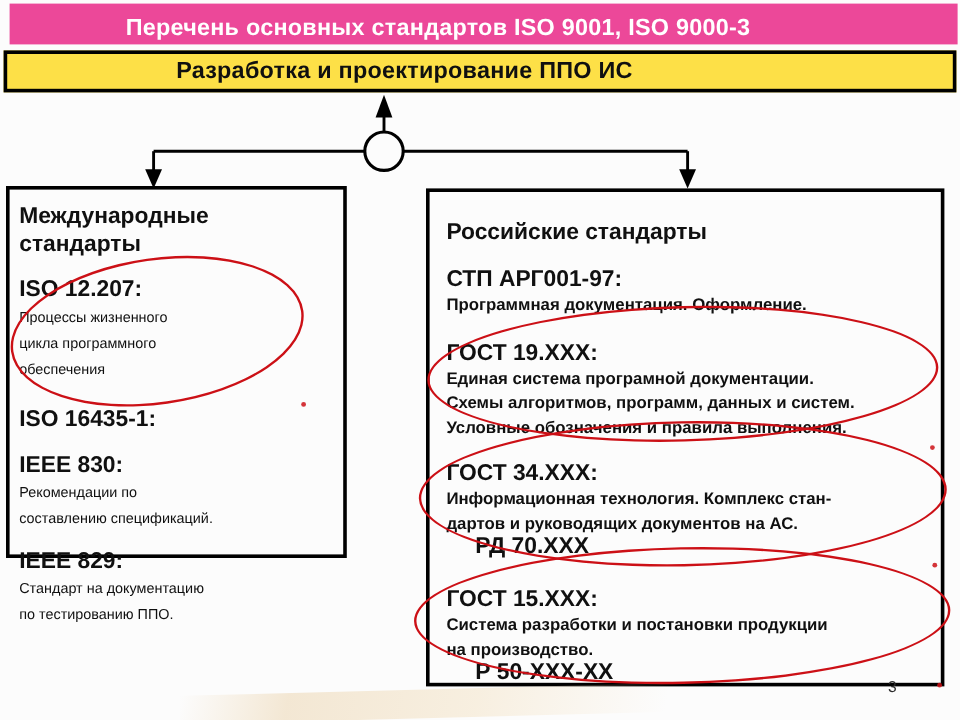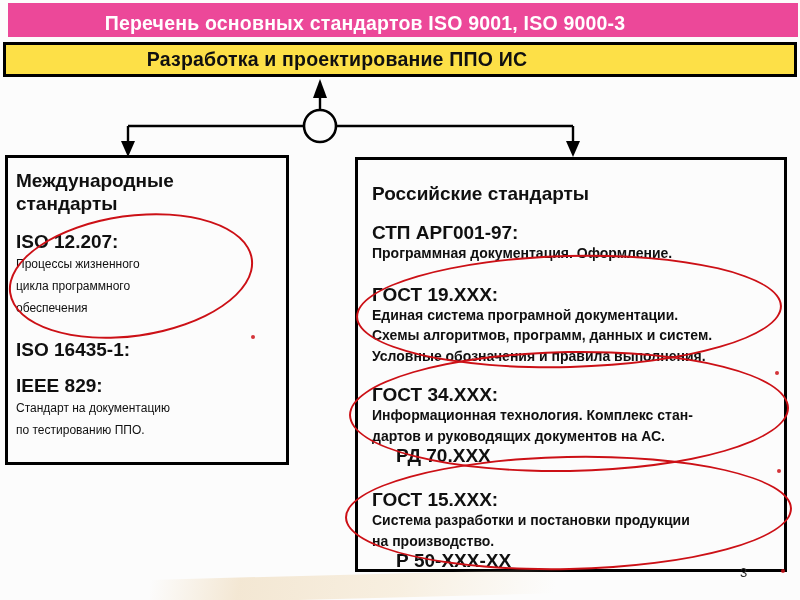--- a/index.html
+++ b/index.html
@@ -95,20 +95,25 @@
 стандарты</div>
     <div class="item lb-i0">
       <div class="item-id">ISO 12.207:</div>
       <div class="item-desc">Процессы жизненного
 цикла программного
 обеспечения</div>
     </div>
     <div class="item lb-i1">
       <div class="item-id">ISO 16435-1:</div>
     </div>
+    <div class="item lb-i2">
+      <div class="item-id">IEEE 830:</div>
+      <div class="item-desc">Рекомендации по
+составлению спецификаций.</div>
+    </div>
     <div class="item lb-i3">
       <div class="item-id">IEEE 829:</div>
       <div class="item-desc">Стандарт на документацию
 по тестированию ППО.</div>
     </div>
   </div>
 
   <div class="box right-box">
     <div class="box-header">Российские стандарты</div>
     <div class="item rb-i0">

